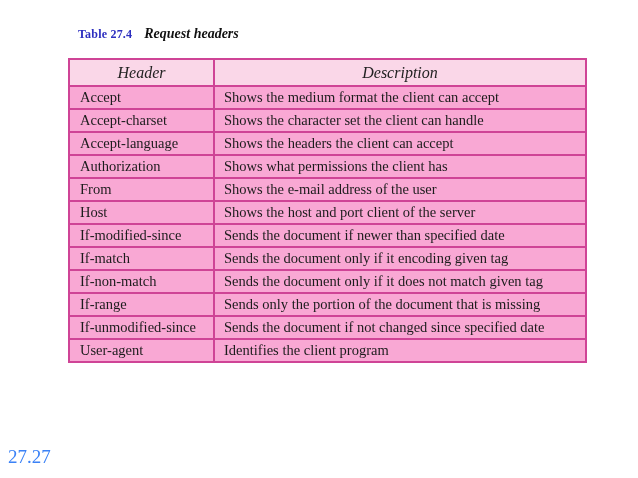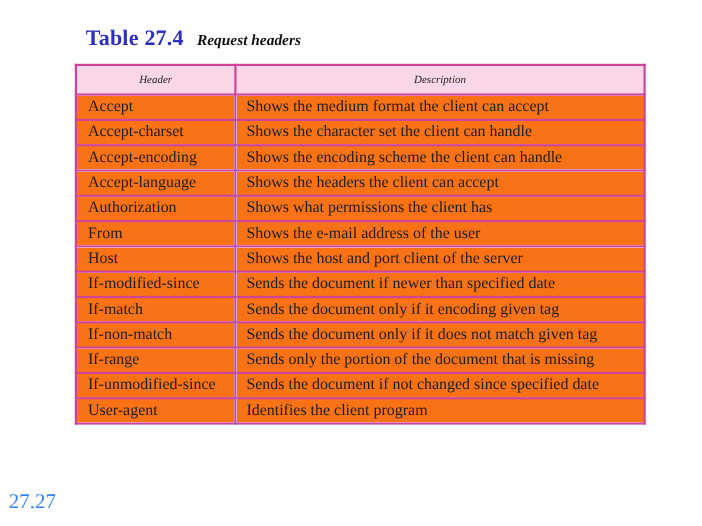--- a/index.html
+++ b/index.html
@@ -22,21 +22,21 @@
   }
   .title-row {
     position: absolute;
     left: 78px;
     top: 24px;
     white-space: nowrap;
   }
   .table-label {
     color: var(--accent-blue);
     font-weight: bold;
-    font-size: 20px;
+    font-size: 12px;
     letter-spacing: 0.2px;
   }
   .table-caption {
     font-style: italic;
     font-weight: bold;
     font-size: 14px;
     color: #111111;
     margin-left: 12px;
   }
   table.request-headers {
@@ -48,34 +48,34 @@
     table-layout: fixed;
   }
   table.request-headers th,
   table.request-headers td {
     border: 2px solid var(--table-border);
   }
   table.request-headers th {
     background: var(--header-bg);
     font-style: italic;
     font-weight: normal;
-    font-size: 10px;
+    font-size: 16px;
     color: #222222;
     height: 27px;
     text-align: center;
     padding: 0;
   }
   table.request-headers td {
     font-size: 14.5px;
     color: #1c1c1c;
     height: 23px;
     padding: 0 4px 0 10px;
     white-space: nowrap;
     overflow: hidden;
-    background: #f97316;
+    background: #f9a8d4;
     vertical-align: middle;
   }
   table.request-headers td.col-desc {
     padding-left: 9px;
   }
   .slide-number {
     position: absolute;
     left: 8px;
     top: 446px;
     font-size: 19px;
@@ -103,24 +103,20 @@
       </tr>
     </thead>
     <tbody>
         <tr>
           <td class="col-header">Accept</td>
           <td class="col-desc">Shows the medium format the client can accept</td>
         </tr>
         <tr>
           <td class="col-header">Accept-charset</td>
           <td class="col-desc">Shows the character set the client can handle</td>
-        </tr>
-        <tr>
-          <td class="col-header">Accept-encoding</td>
-          <td class="col-desc">Shows the encoding scheme the client can handle</td>
         </tr>
         <tr>
           <td class="col-header">Accept-language</td>
           <td class="col-desc">Shows the headers the client can accept</td>
         </tr>
         <tr>
           <td class="col-header">Authorization</td>
           <td class="col-desc">Shows what permissions the client has</td>
         </tr>
         <tr>

